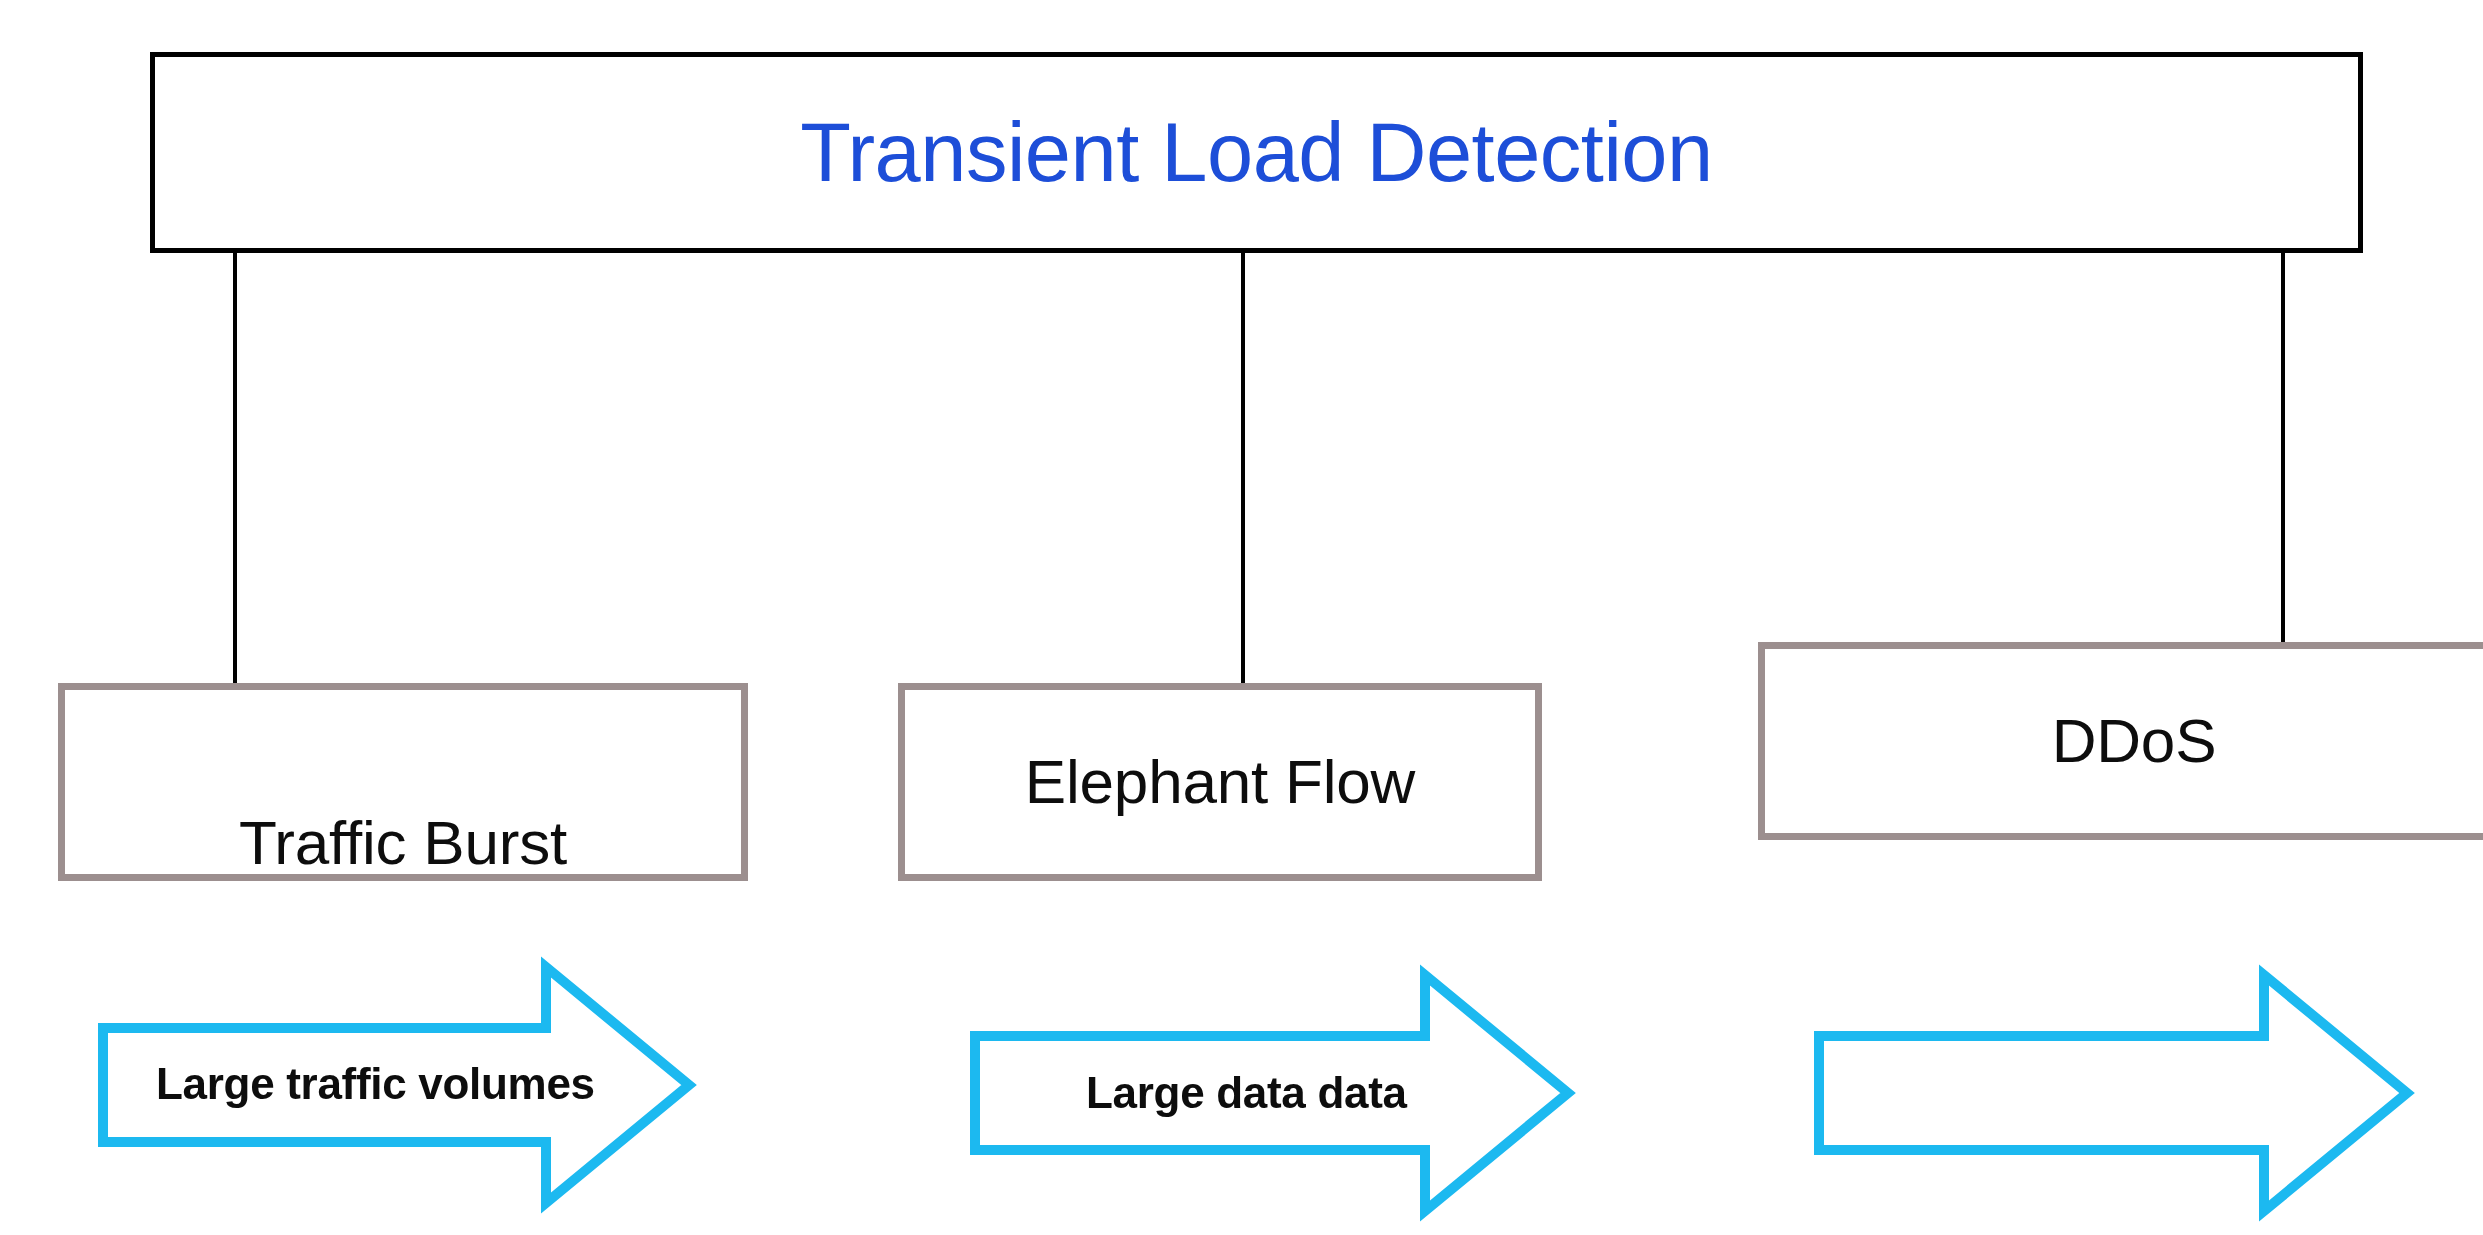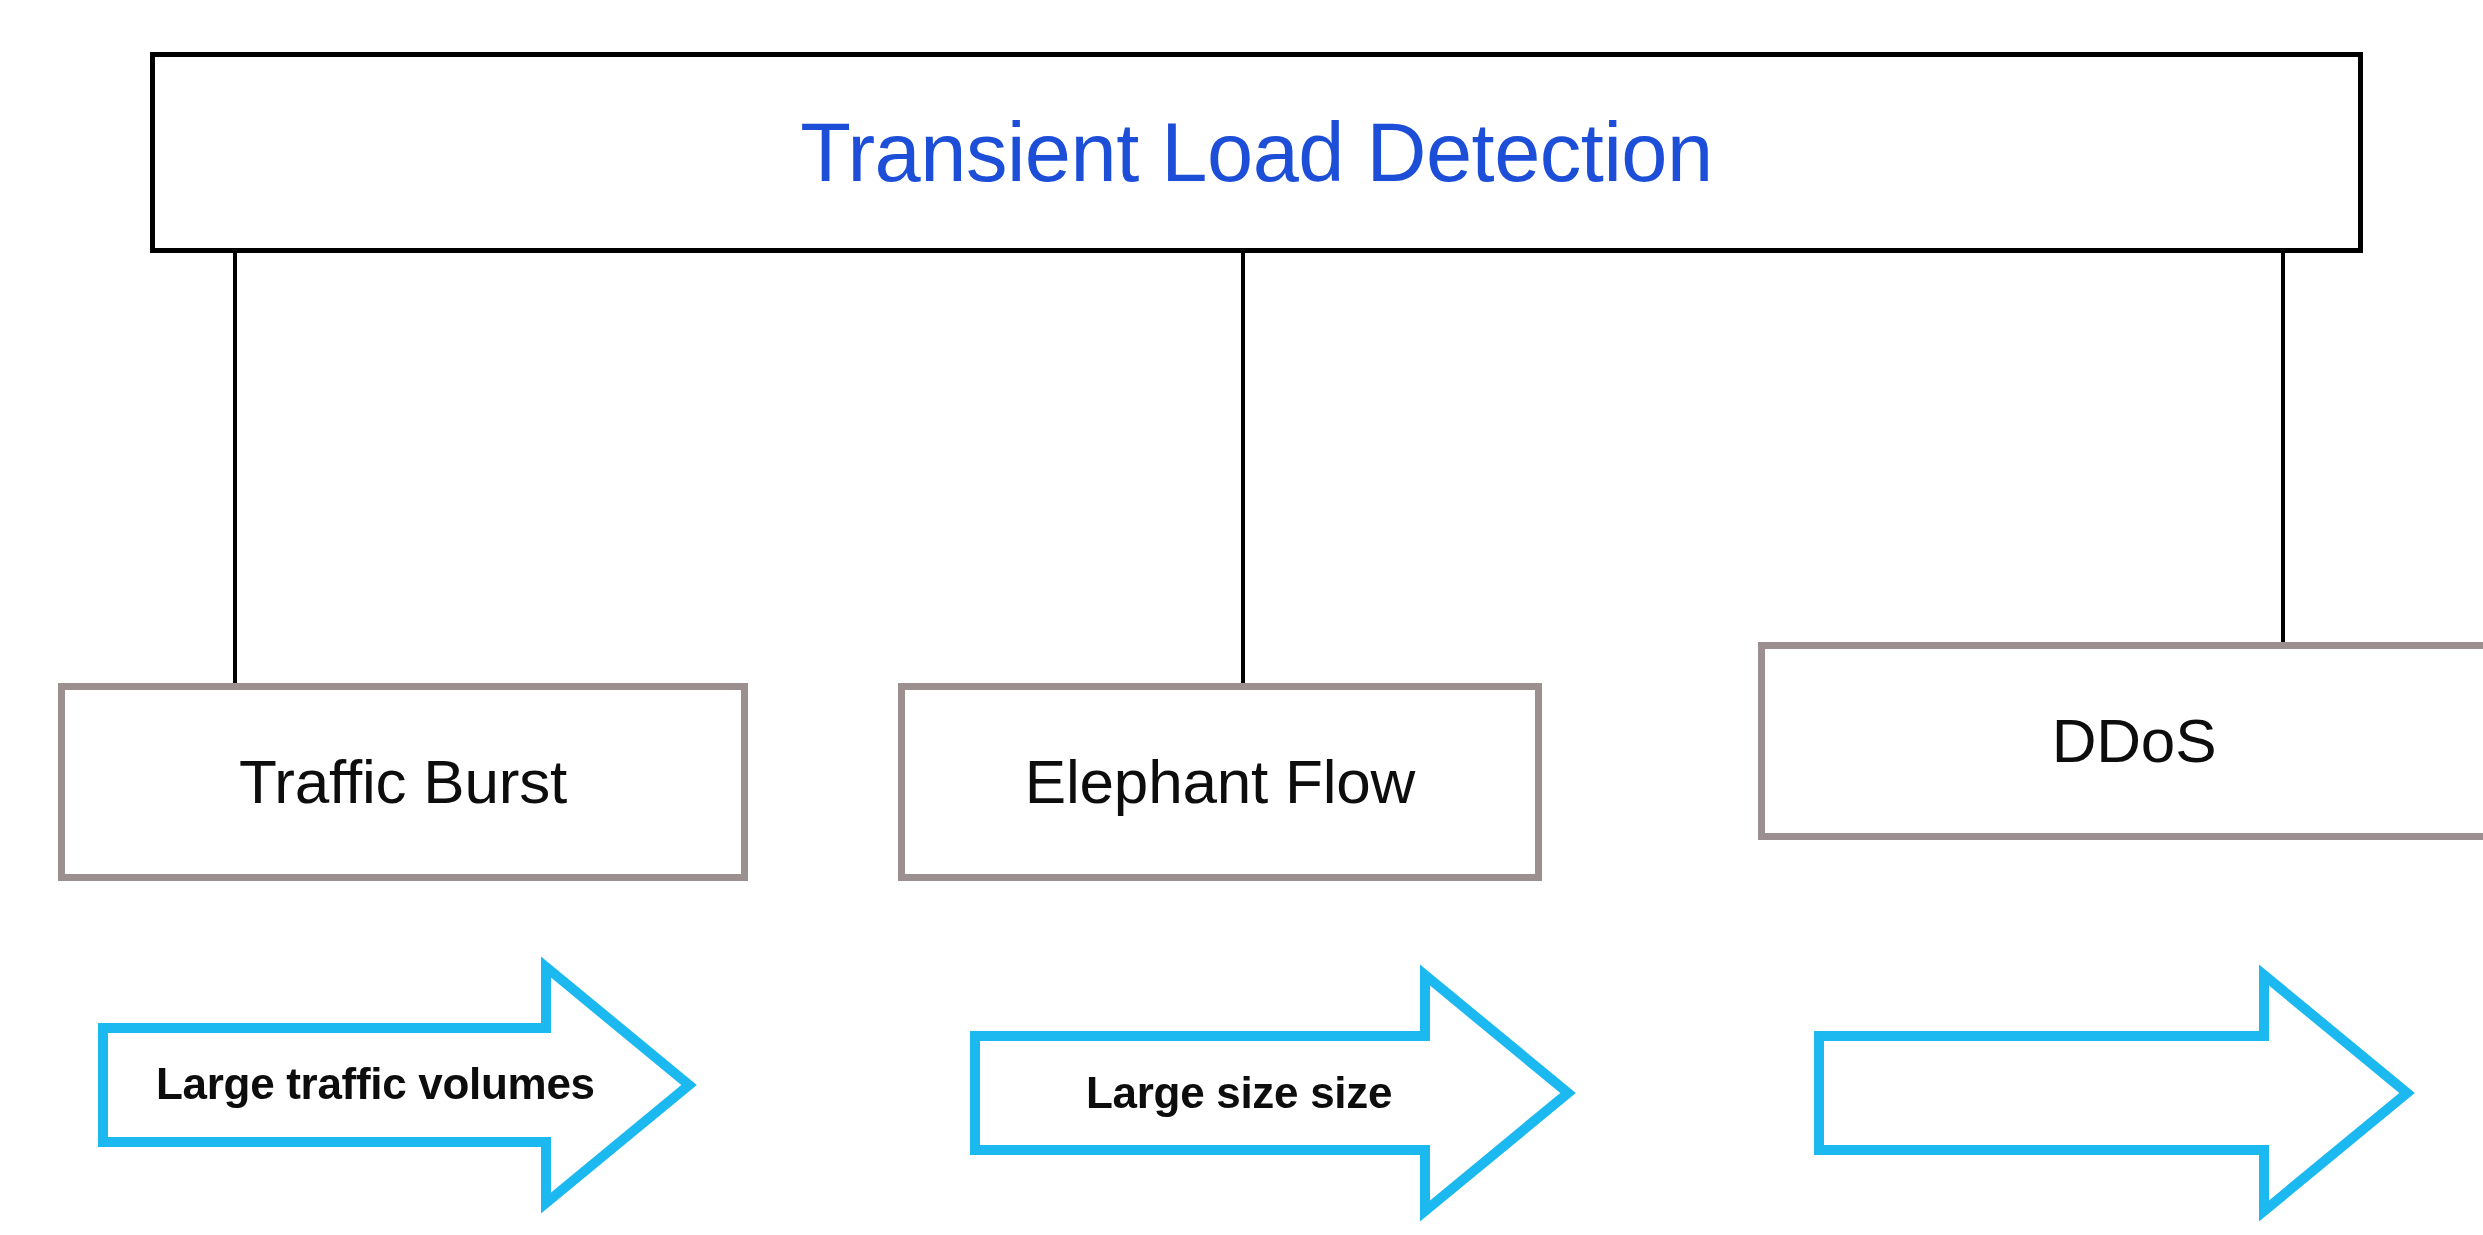--- a/index.html
+++ b/index.html
@@ -53,21 +53,21 @@
     justify-content: center;
   }
   .cat-box .box-label {
     font-size: 62px;
     font-weight: 400;
     color: #0d0d0d;
     letter-spacing: -0.2px;
     line-height: 1;
     white-space: nowrap;
   }
-  .cat-box-0 { left: 58px;   top: 683px; width: 690px; height: 198px; }
+  .cat-box-0 { left: 58px;   top: 683px; width: 690px; height: 198px; align-items: flex-end; }
   .cat-box-1 { left: 898px;  top: 683px; width: 644px; height: 198px; }
   .cat-box-2 { left: 1758px; top: 642px; width: 752px; height: 198px; }
 
   
   .connector {
     position: absolute;
     width: 4px;
     background: #000000;
   }
   .connector-0 { left: 233px;  top: 253px; height: 432px; }
@@ -132,21 +132,21 @@
       <polygon points="5,66 448,66 448,5 591,123 448,241 448,180 5,180" fill="#FFFFFF" stroke="#1CB9F0" stroke-width="10" stroke-linejoin="miter"></polygon>
     </svg>
   </div>
   <div class="arrow-label arrow-label-0">Large traffic volumes</div>
 
   <div class="arrow-wrap arrow-1">
     <svg width="606" height="246" viewBox="0 0 606 246" xmlns="http://www.w3.org/2000/svg">
       <polygon points="5,66 455,66 455,5 598,123 455,241 455,180 5,180" fill="#FFFFFF" stroke="#1CB9F0" stroke-width="10" stroke-linejoin="miter"></polygon>
     </svg>
   </div>
-  <div class="arrow-label arrow-label-1">Large size size</div>
+  <div class="arrow-label arrow-label-1">Large data data</div>
 
   <div class="arrow-wrap arrow-2">
     <svg width="600" height="246" viewBox="0 0 600 246" xmlns="http://www.w3.org/2000/svg">
       <polygon points="5,66 450,66 450,5 593,123 450,241 450,180 5,180" fill="#FFFFFF" stroke="#1CB9F0" stroke-width="10" stroke-linejoin="miter"></polygon>
     </svg>
   </div>
 
 </div>
 
 </body></html>

